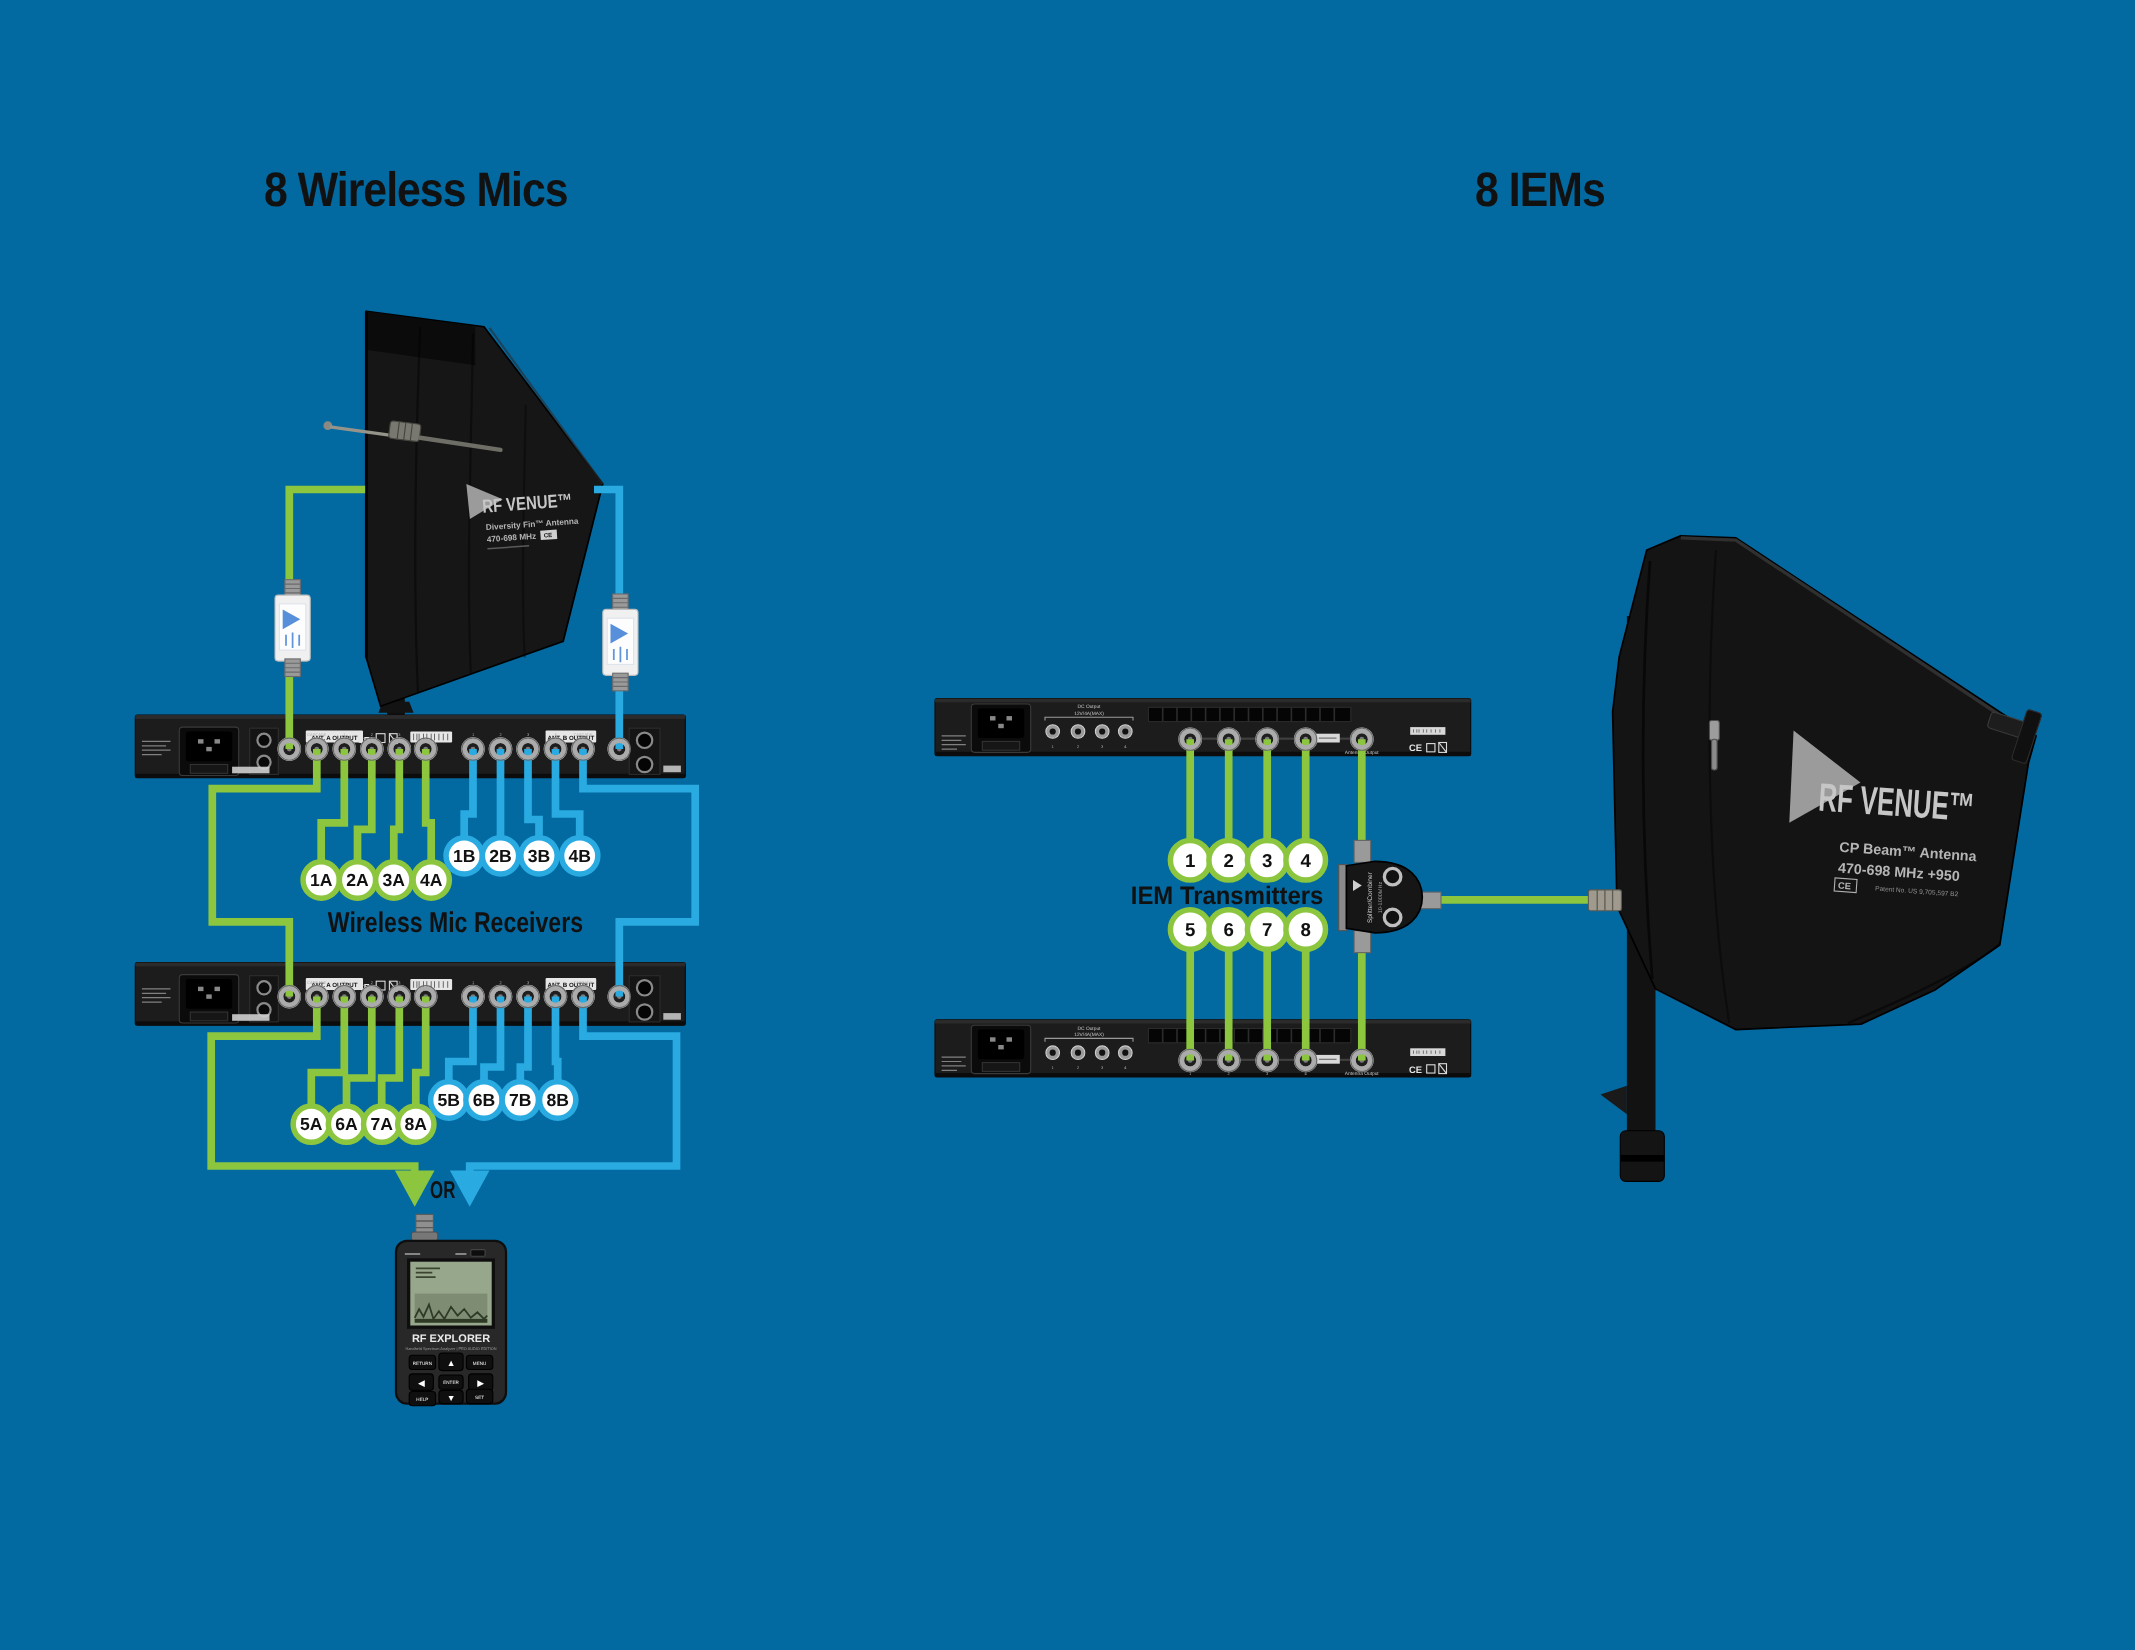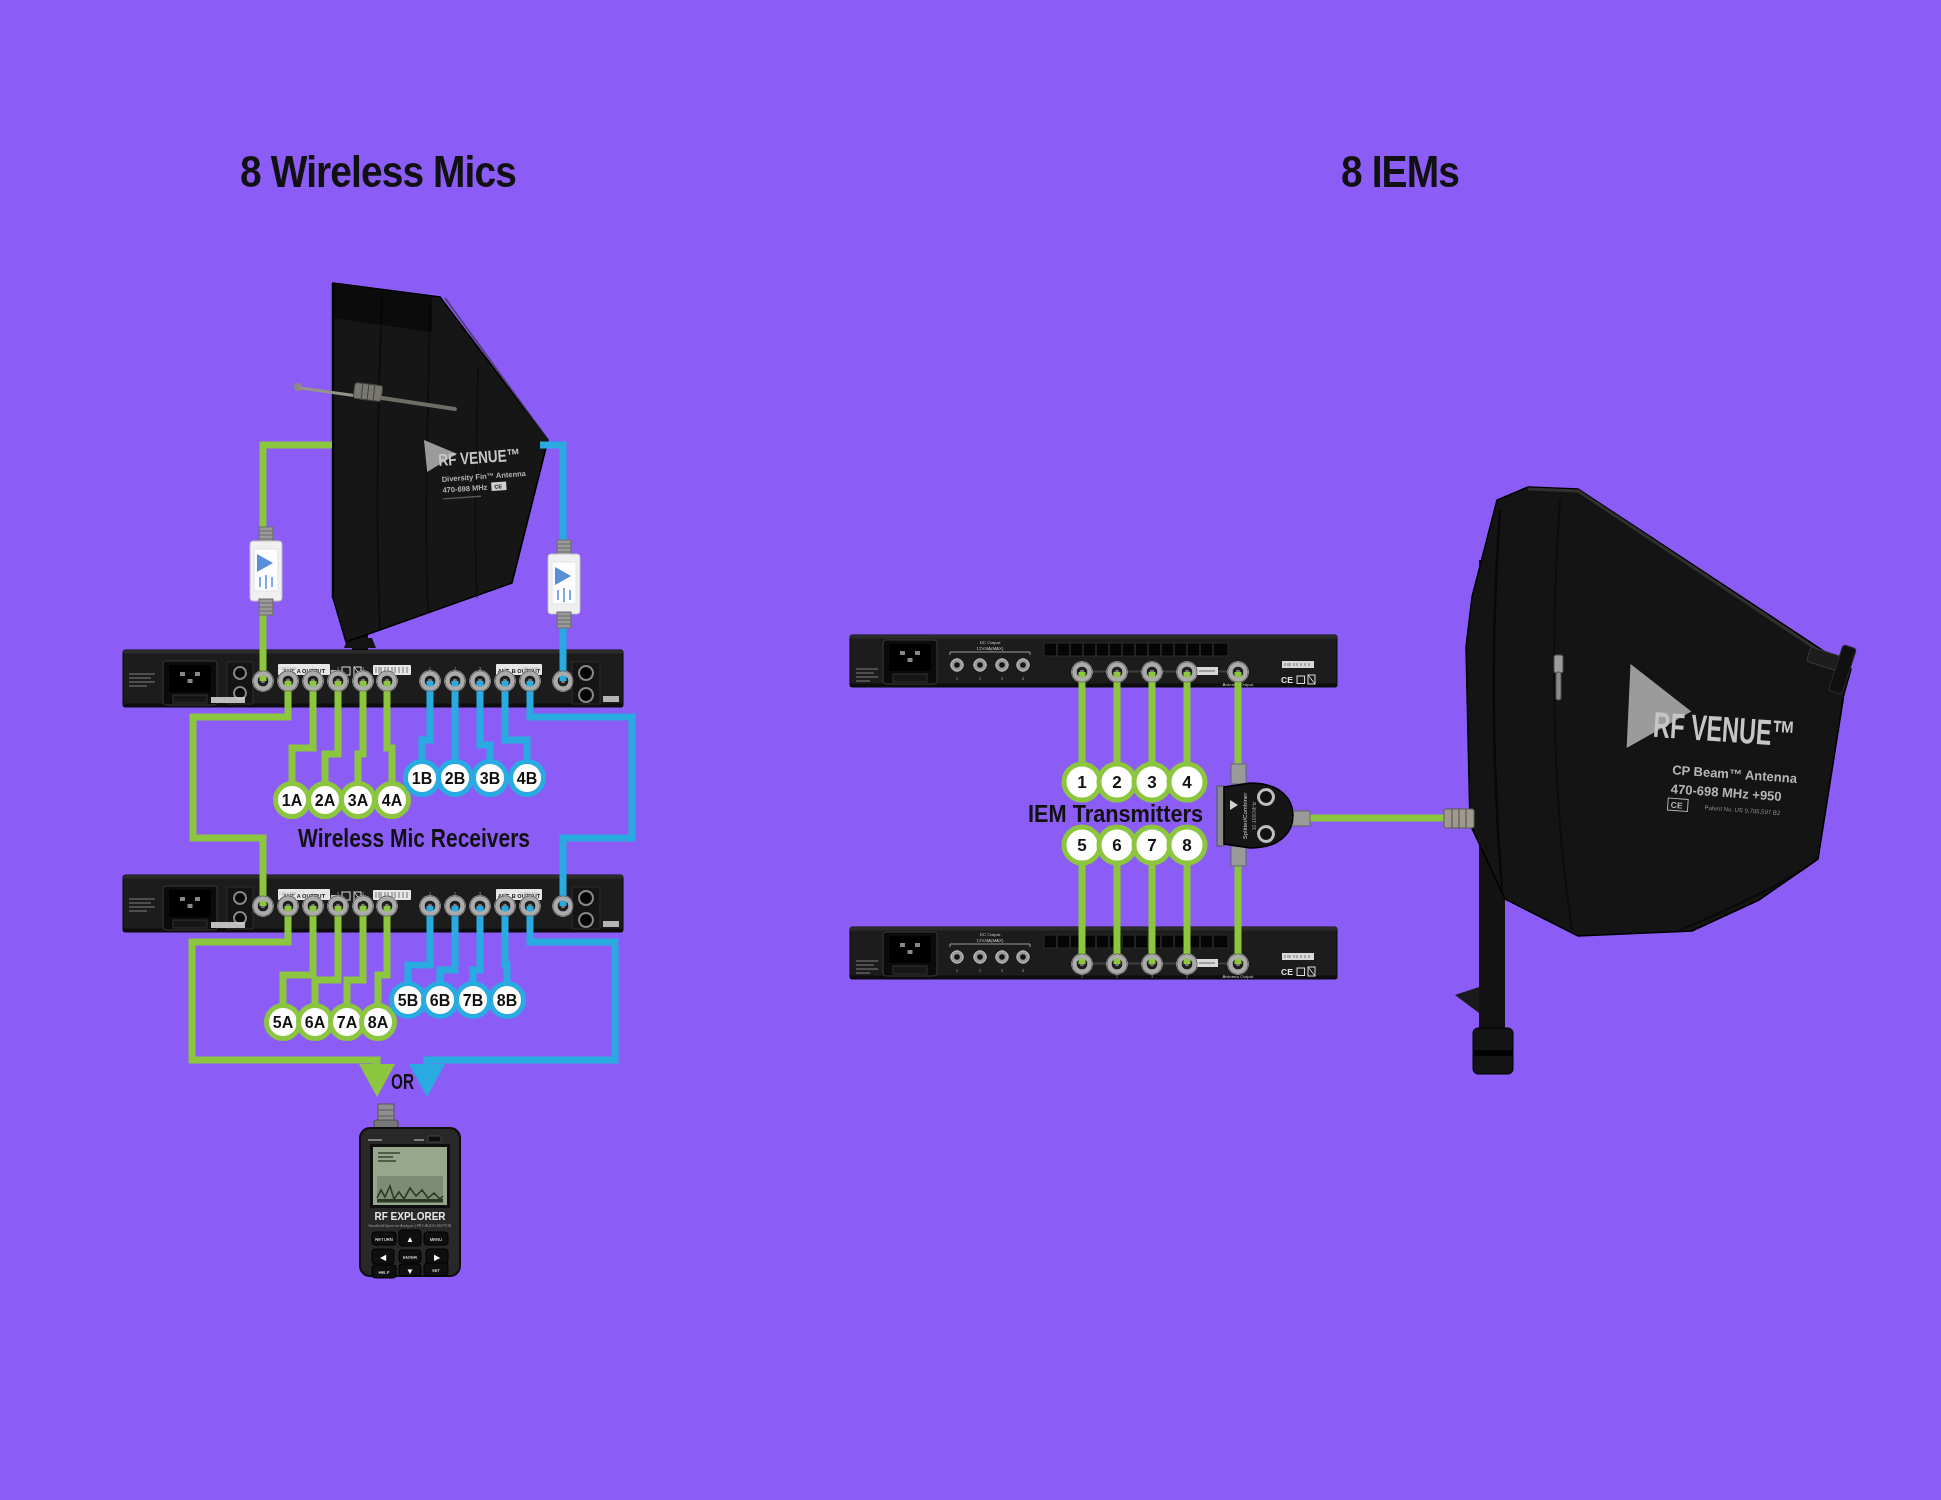--- a/index.html
+++ b/index.html
@@ -1,16 +1,16 @@
 <!DOCTYPE html>
 <html><head>
 <meta charset="utf-8">
 <style>
   html,body{margin:0;padding:0;background:#ffffff;}
-  .canvas{position:relative;width:1941px;height:1500px;background:#8b5cf6;overflow:hidden;}
+  .canvas{position:relative;width:1941px;height:1500px;background:#0369a1;overflow:hidden;}
   svg{display:block;}
   text{font-family:"Liberation Sans","DejaVu Sans",sans-serif;}
   .title{font-size:44px;font-weight:bold;fill:#111;letter-spacing:-1px;}
   .seclabel{font-weight:bold;fill:#111;}
   .cable{fill:none;stroke-width:7;}
   .cg{stroke:#8CC63F;}
   .cb{stroke:#29ABE2;}
   .ring{fill:#ffffff;stroke-width:5;}
   .rg{stroke:#8CC63F;}
   .rb{stroke:#29ABE2;}

